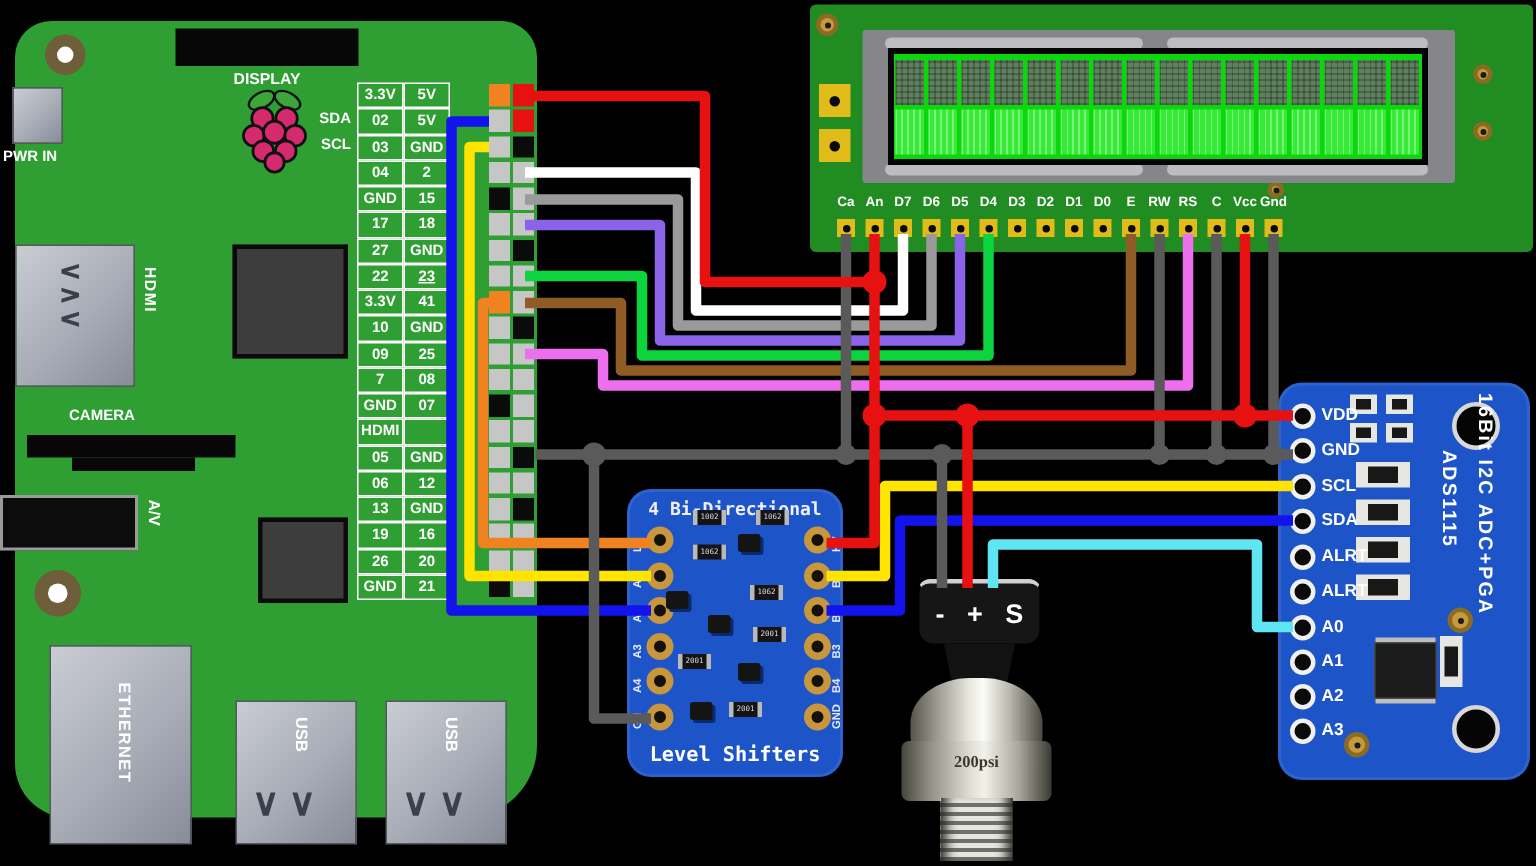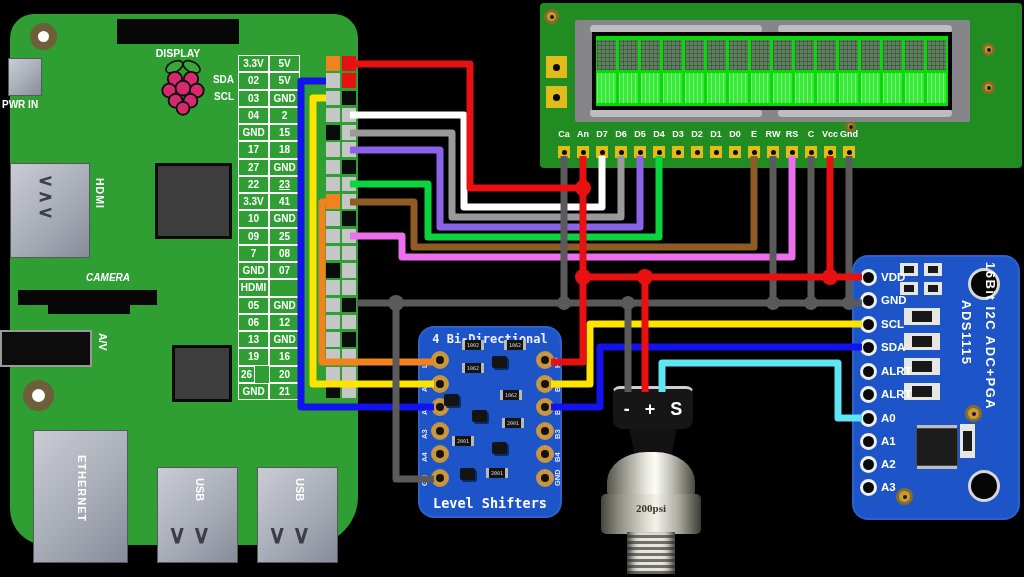--- a/index.html
+++ b/index.html
@@ -112,21 +112,21 @@
   </div>
 
   <div class="abs lbl" style="left:200px;top:75px;width:34px;text-align:right;">SDA</div>
   <div class="abs lbl" style="left:200px;top:92px;width:34px;text-align:right;">SCL</div>
 
   <div class="abs port" style="left:10px;top:163px;width:80px;height:95px;">
     <div class="abs vtext" style="left:24px;top:10px;font-size:19px;color:#3c3f49;letter-spacing:2px;">∨∧∨</div>
   </div>
   <div class="abs lbl vtext" style="left:94px;top:178px;font-size:10.5px;letter-spacing:1px;">HDMI</div>
 
-  <div class="abs lbl" style="left:46px;top:273px;width:84px;text-align:right;font-style:italic;">CAMERA</div>
+  <div class="abs lbl" style="left:46px;top:273px;width:84px;text-align:left;">CAMERA</div>
   <div class="abs blackpart" style="left:18px;top:290px;width:139px;height:15px;"></div>
   <div class="abs blackpart" style="left:48px;top:305px;width:82px;height:9px;"></div>
 
   <div class="abs" style="left:0px;top:330px;width:92px;height:37px;background:#0c0c0c;border:2px solid #9a9a9a;box-sizing:border-box;"></div>
   <div class="abs lbl vtext" style="left:97px;top:333px;font-size:10.5px;">A/V</div>
 
   <div class="abs hole" style="left:30px;top:23px;width:27px;height:27px;">
       <i style="width:11px;height:11px;"></i>
     </div>
   <div class="abs hole" style="left:23px;top:380px;width:31px;height:31px;">
@@ -178,21 +178,21 @@
       <div class="gcell" style="left:238px;top:279.25px;width:31px;height:17.25px;">HDMI</div>
       <div class="gcell" style="left:269px;top:279.25px;width:31px;height:17.25px;"></div>
       <div class="gcell" style="left:238px;top:296.5px;width:31px;height:17.25px;">05</div>
       <div class="gcell" style="left:269px;top:296.5px;width:31px;height:17.25px;">GND</div>
       <div class="gcell" style="left:238px;top:313.75px;width:31px;height:17.25px;">06</div>
       <div class="gcell" style="left:269px;top:313.75px;width:31px;height:17.25px;">12</div>
       <div class="gcell" style="left:238px;top:331px;width:31px;height:17.25px;">13</div>
       <div class="gcell" style="left:269px;top:331px;width:31px;height:17.25px;">GND</div>
       <div class="gcell" style="left:238px;top:348.25px;width:31px;height:17.25px;">19</div>
       <div class="gcell" style="left:269px;top:348.25px;width:31px;height:17.25px;">16</div>
-      <div class="gcell" style="left:238px;top:365.5px;width:17px;height:17.25px;">26</div>
+      <div class="gcell" style="left:238px;top:365.5px;width:31px;height:17.25px;">26</div>
       <div class="gcell" style="left:269px;top:365.5px;width:31px;height:17.25px;">20</div>
       <div class="gcell" style="left:238px;top:382.75px;width:31px;height:17.25px;">GND</div>
       <div class="gcell" style="left:269px;top:382.75px;width:31px;height:17.25px;">21</div>
     </div>
   <div class="abs" id="gpio-header">
       <div class="hcell" style="left:326px;top:56.2px;width:14px;height:14.5px;background:#f08220;"></div>
       <div class="hcell" style="left:342px;top:56.2px;width:14px;height:14.5px;background:#e81111;"></div>
       <div class="hcell" style="left:326px;top:73.45px;width:14px;height:14.5px;background:#c6c6c6;"></div>
       <div class="hcell" style="left:342px;top:73.45px;width:14px;height:14.5px;background:#e81111;"></div>
       <div class="hcell" style="left:326px;top:90.7px;width:14px;height:14.5px;background:#c6c6c6;"></div>

